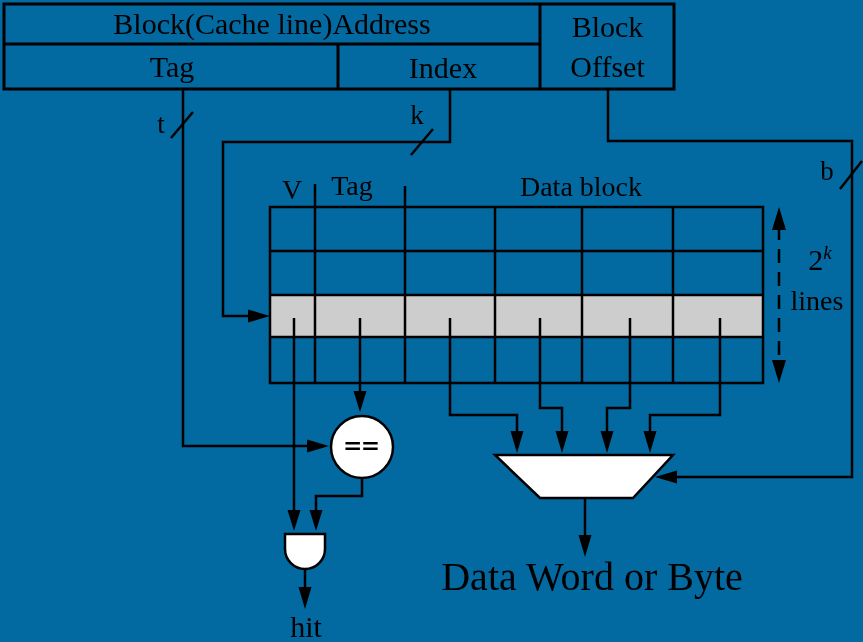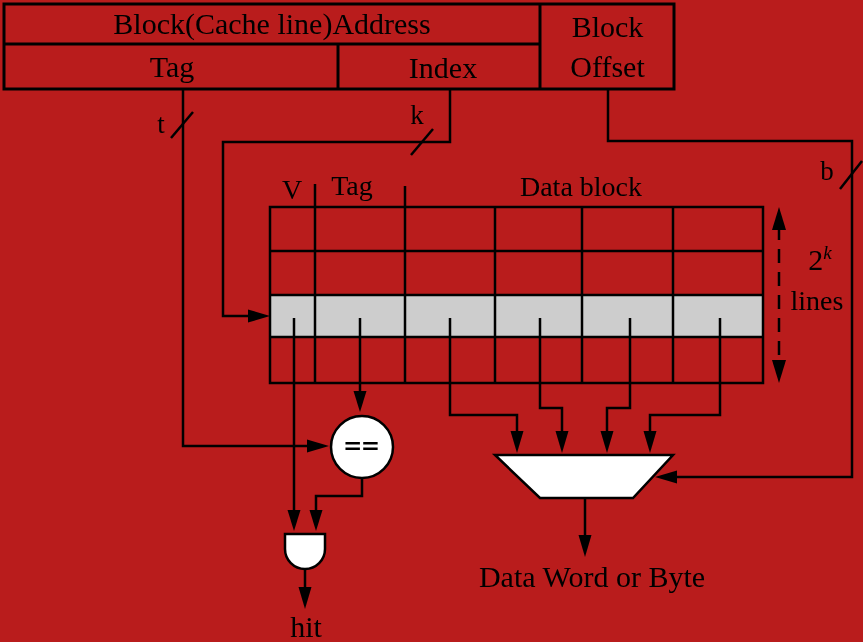--- a/index.html
+++ b/index.html
@@ -4,21 +4,21 @@
 <style>
   html, body {
     margin: 0;
     padding: 0;
     background: #ffffff;
   }
   #canvas {
     position: relative;
     width: 863px;
     height: 642px;
-    background: #b91c1c;
+    background: #0369a1;
     overflow: hidden;
     font-family: "Liberation Serif", "DejaVu Serif", serif;
     color: #000000;
   }
   #wires {
     position: absolute;
     left: 0;
     top: 0;
   }
   .lbl {
@@ -180,16 +180,16 @@
   <div class="lbl mid" style="left:292px; top:190px;">V</div>
   <div class="lbl mid" style="left:352px; top:186px;">Tag</div>
   <div class="lbl mid" style="left:581px; top:187px;">Data block</div>
 
   <div class="lbl" style="left:820px; top:260px; font-size:30px;"><span>2</span><span class="sup-k">k</span></div>
   <div class="lbl mid" style="left:817px; top:301px;">lines</div>
 
   <div class="lbl eq" style="left:362px; top:446px;">==</div>
 
   <div class="lbl big" style="left:306px; top:627px;text-align:right;">hit</div>
-  <div class="lbl" style="left:592px; top:577px; font-size:30px;">Data Word or Byte</div>
+  <div class="lbl" style="left:592px; top:577px; font-size:40px;">Data Word or Byte</div>
 
 
 </div>
 
 </body></html>

